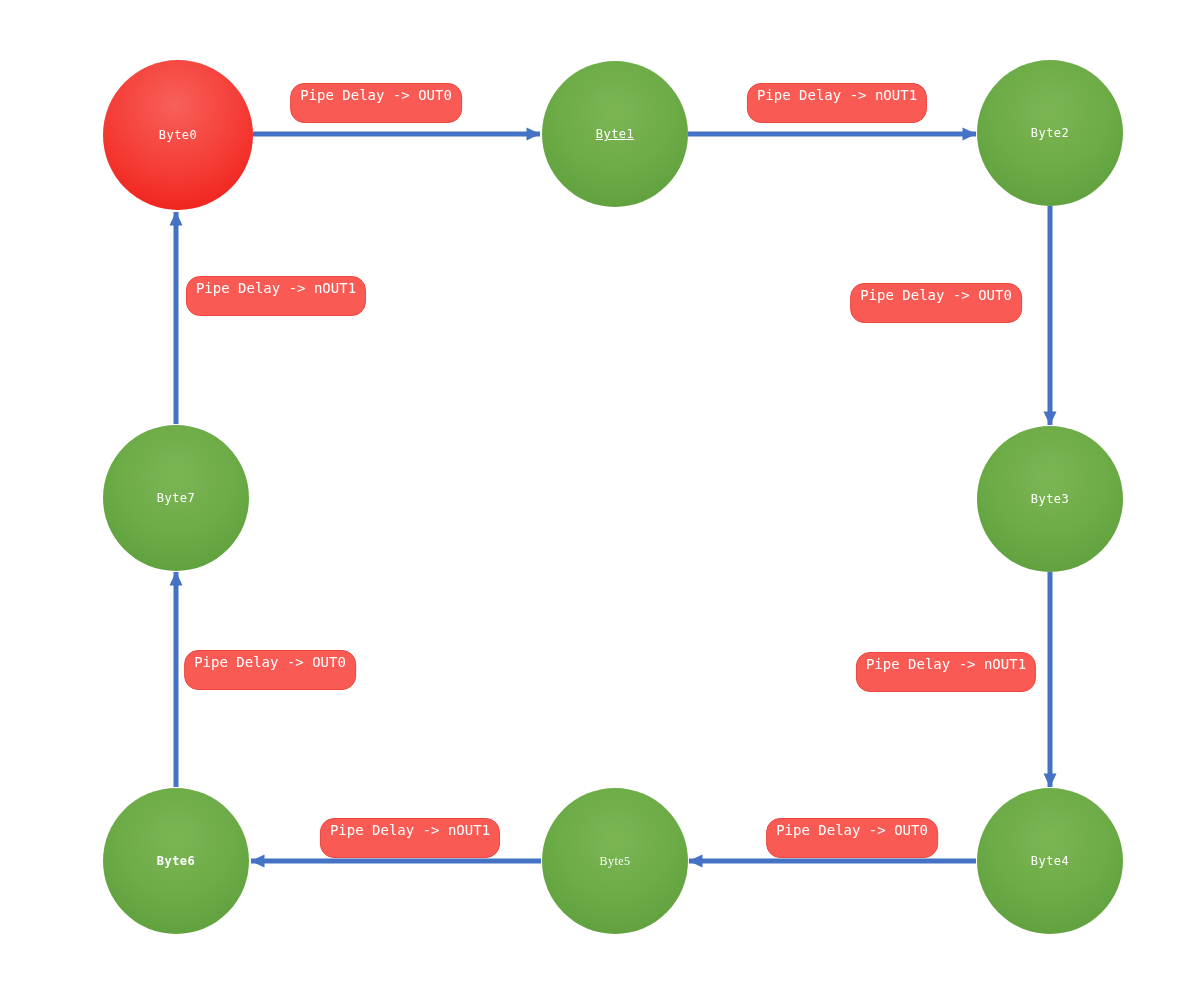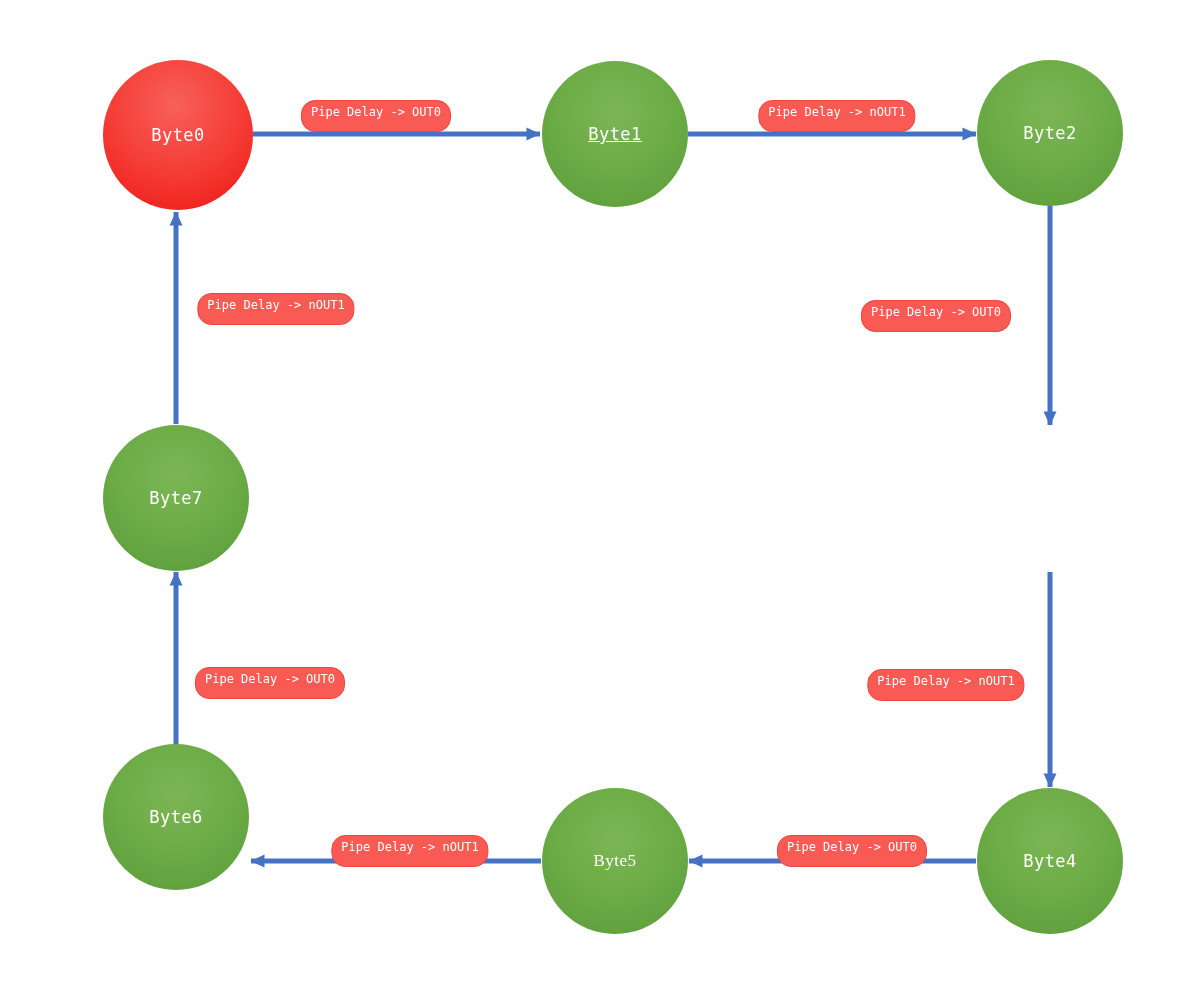--- a/index.html
+++ b/index.html
@@ -16,43 +16,42 @@
     left: 0; top: 0;
     width: 1200px; height: 995px;
   }
   .node {
     position: absolute;
     border-radius: 50%;
     display: flex;
     align-items: center;
     justify-content: center;
     color: #ffffff;
-    font-size: 17px;
+    font-size: 12px;
     letter-spacing: 0.5px;
     user-select: none;
   }
   .node.green {
     background: radial-gradient(circle at 50% 35%, #7cb654 0%, #6aaa45 55%, #599939 100%);
   }
   .node.red {
     background: radial-gradient(circle at 48% 30%, #f8605a 0%, #f43a33 55%, #ee1511 100%);
   }
   .edge-label {
     position: absolute;
     transform: translate(-50%, -50%);
     background: #f95b54;
     border: 1px solid #ee453e;
     color: #ffffff;
-    font-size: 12px;
+    font-size: 14px;
     line-height: 19px;
-    padding: 2px 9px 9px 9px;
+    padding: 2px 9px 17px 9px;
     border-radius: 14px;
     white-space: nowrap;
     user-select: none;
-    margin-top: 13px;
   }
 </style>
 </head>
 <body>
 
 <div class="canvas">
   <svg class="edge-layer" viewBox="0 0 1200 995" xmlns="http://www.w3.org/2000/svg">
     <defs>
       <marker id="arrowhead" markerUnits="userSpaceOnUse" markerWidth="16" markerHeight="15" refX="14" refY="7" orient="auto">
         <path d="M0.5,0.5 L14.5,7 L0.5,13.5 Z" fill="#4472C4"></path>
@@ -79,25 +78,28 @@
     <div class="edge-label" style="left: 276px; top: 296px;">Pipe Delay -&gt; nOUT1</div>
     <div class="node red" style="left: 103px; top: 60px; width: 150px; height: 150px;">
     <span class="node-label">Byte0</span>
   </div>
     <div class="node green" style="left: 542px; top: 61px; width: 146px; height: 146px; text-decoration: underline;">
     <span class="node-label">Byte1</span>
   </div>
     <div class="node green" style="left: 977px; top: 60px; width: 146px; height: 146px;">
     <span class="node-label">Byte2</span>
   </div>
+    <div class="node green" style="left: 977px; top: 426px; width: 146px; height: 146px;">
+    <span class="node-label">Byte3</span>
+  </div>
     <div class="node green" style="left: 977px; top: 788px; width: 146px; height: 146px; text-align: right;">
     <span class="node-label">Byte4</span>
   </div>
     <div class="node green" style="left: 542px; top: 788px; width: 146px; height: 146px; font-family: Liberation Serif, serif;">
     <span class="node-label">Byte5</span>
   </div>
-    <div class="node green" style="left: 103px; top: 744px; width: 146px; height: 146px;">
+    <div class="node green" style="left: 103px; top: 788px; width: 146px; height: 146px; font-weight: bold;">
     <span class="node-label">Byte6</span>
   </div>
     <div class="node green" style="left: 103px; top: 425px; width: 146px; height: 146px; align-items: center;">
     <span class="node-label">Byte7</span>
   </div>
   </div>
 
 </body></html>

